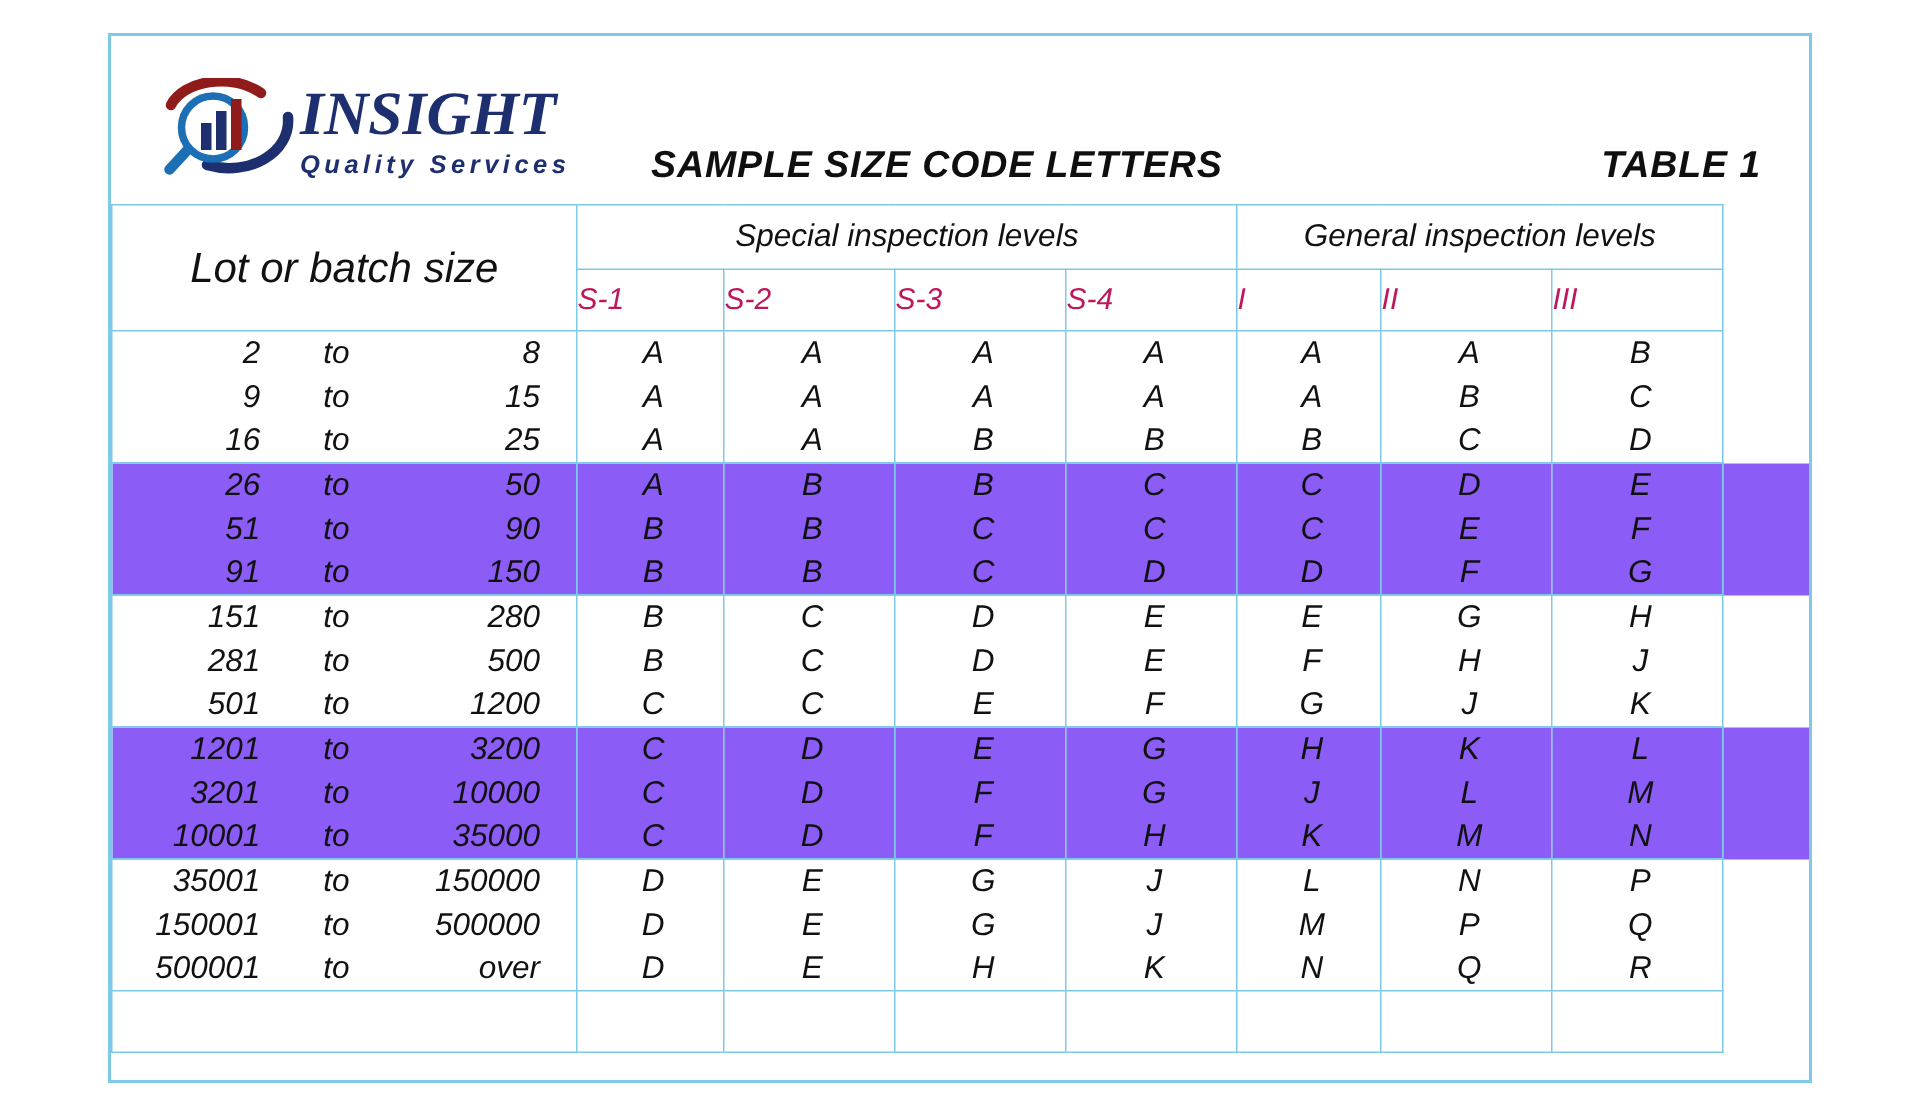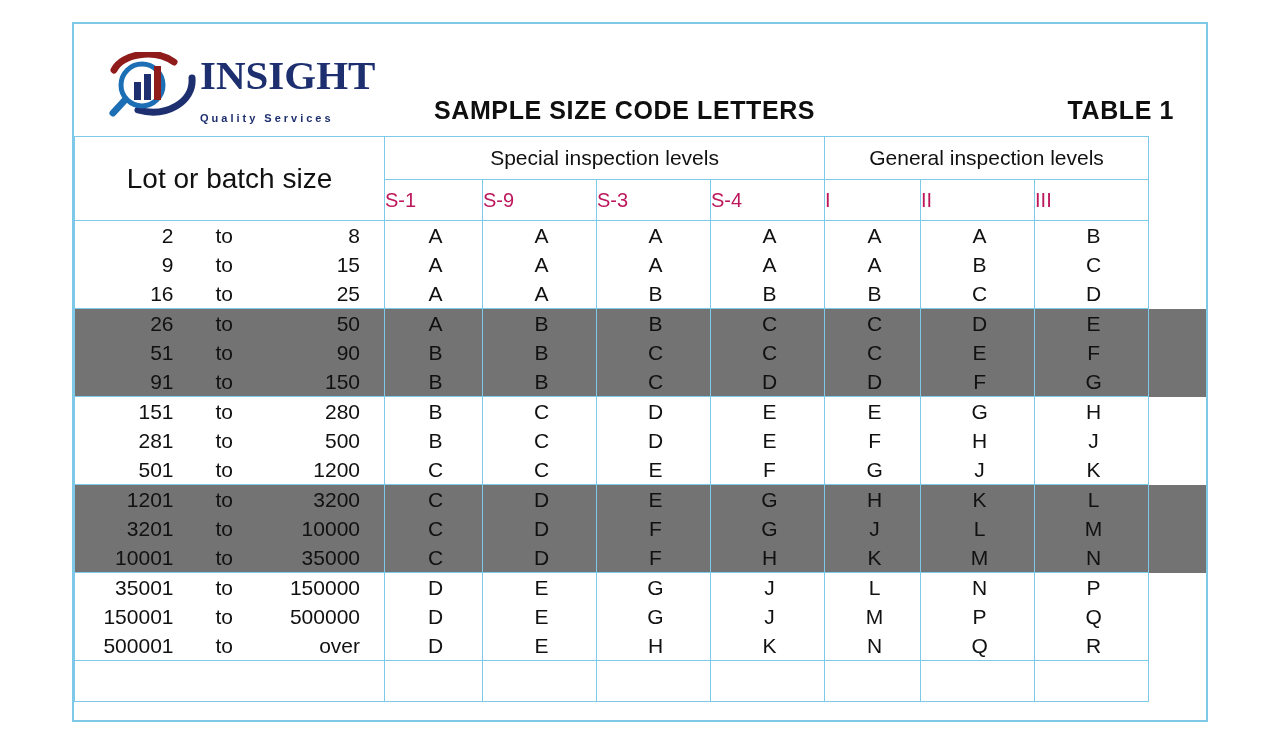--- a/index.html
+++ b/index.html
@@ -13,20 +13,21 @@
     font-family: "Liberation Sans", sans-serif;
     color: #111111;
     overflow: hidden;
   }
 
   .page {
     position: relative;
     width: 1280px;
     height: 544px;
     box-sizing: border-box;
+    font-style: italic;
   }
 
   
   .frame {
     position: absolute;
     left: 72px;
     top: 22px;
     width: 1136px;
     height: 700px;
     border: 2px solid #7ec8e8;
@@ -68,24 +69,24 @@
     font-family: "Liberation Serif", serif;
     font-weight: bold;
     font-size: 41px;
     letter-spacing: 0px;
     color: #1d2f6f;
     line-height: 42px;
   }
   .logo-sub {
     font-family: "Liberation Sans", sans-serif;
     font-weight: bold;
-    font-size: 11px;
+    font-size: 17px;
     letter-spacing: 3.0px;
     color: #1d2f6f;
-    margin-top: 16px;
+    margin-top: 4px;
   }
 
   .site-url {
     position: absolute;
     right: 22px;
     top: 26px;
     font-size: 19px;
     letter-spacing: 2.0px;
     color: #29abe2;
     font-family: "Liberation Sans", sans-serif;
@@ -177,21 +178,21 @@
     padding-left: 4px;
   }
 
   .grp {
     height: 88px;
   }
   .grp td {
     vertical-align: middle;
   }
   .grp-shaded td {
-    background: #737373;
+    background: #8b5cf6;
   }
   .grp-top td { padding-top: 6px; }
 
   .tail-row td {
     height: 40px;
     background: #ffffff;
   }
 
   .lot-header-cell {
     text-align: center;
@@ -250,21 +251,21 @@
 
     <thead>
       <tr>
         <td class="hdr-cell lot-header-cell" rowspan="2">Lot or batch size</td>
         <td class="hdr-cell" colspan="4">Special inspection levels</td>
         <td class="hdr-cell" colspan="3">General inspection levels</td>
         <td style="border:none"></td>
       </tr>
       <tr>
         <td class="sub-hdr-cell">S-1</td>
-        <td class="sub-hdr-cell">S-9</td>
+        <td class="sub-hdr-cell">S-2</td>
         <td class="sub-hdr-cell">S-3</td>
         <td class="sub-hdr-cell">S-4</td>
         <td class="sub-hdr-cell">I</td>
         <td class="sub-hdr-cell">II</td>
         <td class="sub-hdr-cell">III</td>
         <td style="border:none"></td>
       </tr>
     </thead>
 
     <tbody>

